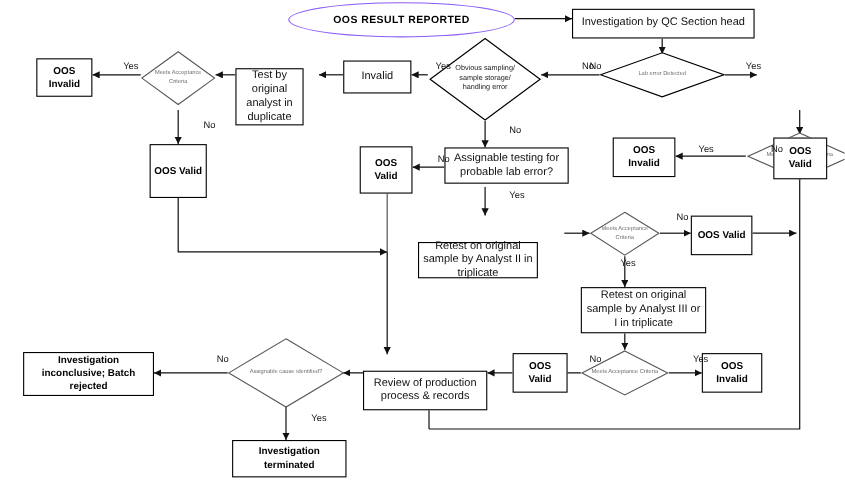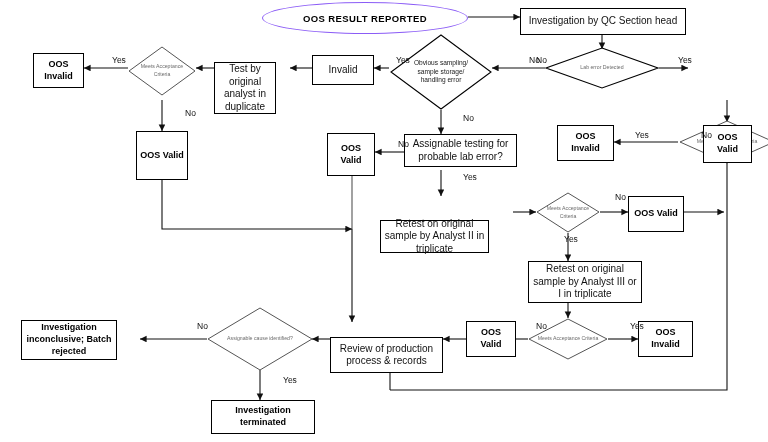--- a/index.html
+++ b/index.html
@@ -205,21 +205,21 @@
     <span>Review of production process &amp; records</span>
   </div>
 
   <div class="dia" style="left:207px;top:307px;width:106px;height:64px;">
     <svg class="shape" viewBox="0 0 106 64" preserveAspectRatio="none">
       <polygon points="53,1 105,32 53,63 1,32" fill="#fff" stroke="#555" stroke-width="1"></polygon>
     </svg>
     <div class="txt">Assignable cause identified?</div>
   </div>
 
-  <div class="node term" style="left:21px;top:320px;width:96px;height:40px;">
+  <div class="node term" style="left:21px;top:320px;width:119px;height:40px;">
     <span>Investigation inconclusive; Batch rejected</span>
   </div>
 
   <div class="node term" style="left:211px;top:400px;width:104px;height:34px;text-align:center;">
     <span>Investigation terminated</span>
   </div>
 
   <div class="lbl" style="left:512px;top:55px;">No</div>
   <div class="lbl" style="left:661px;top:55px;">Yes</div>
   <div class="lbl" style="left:379px;top:55px;">Yes</div>

